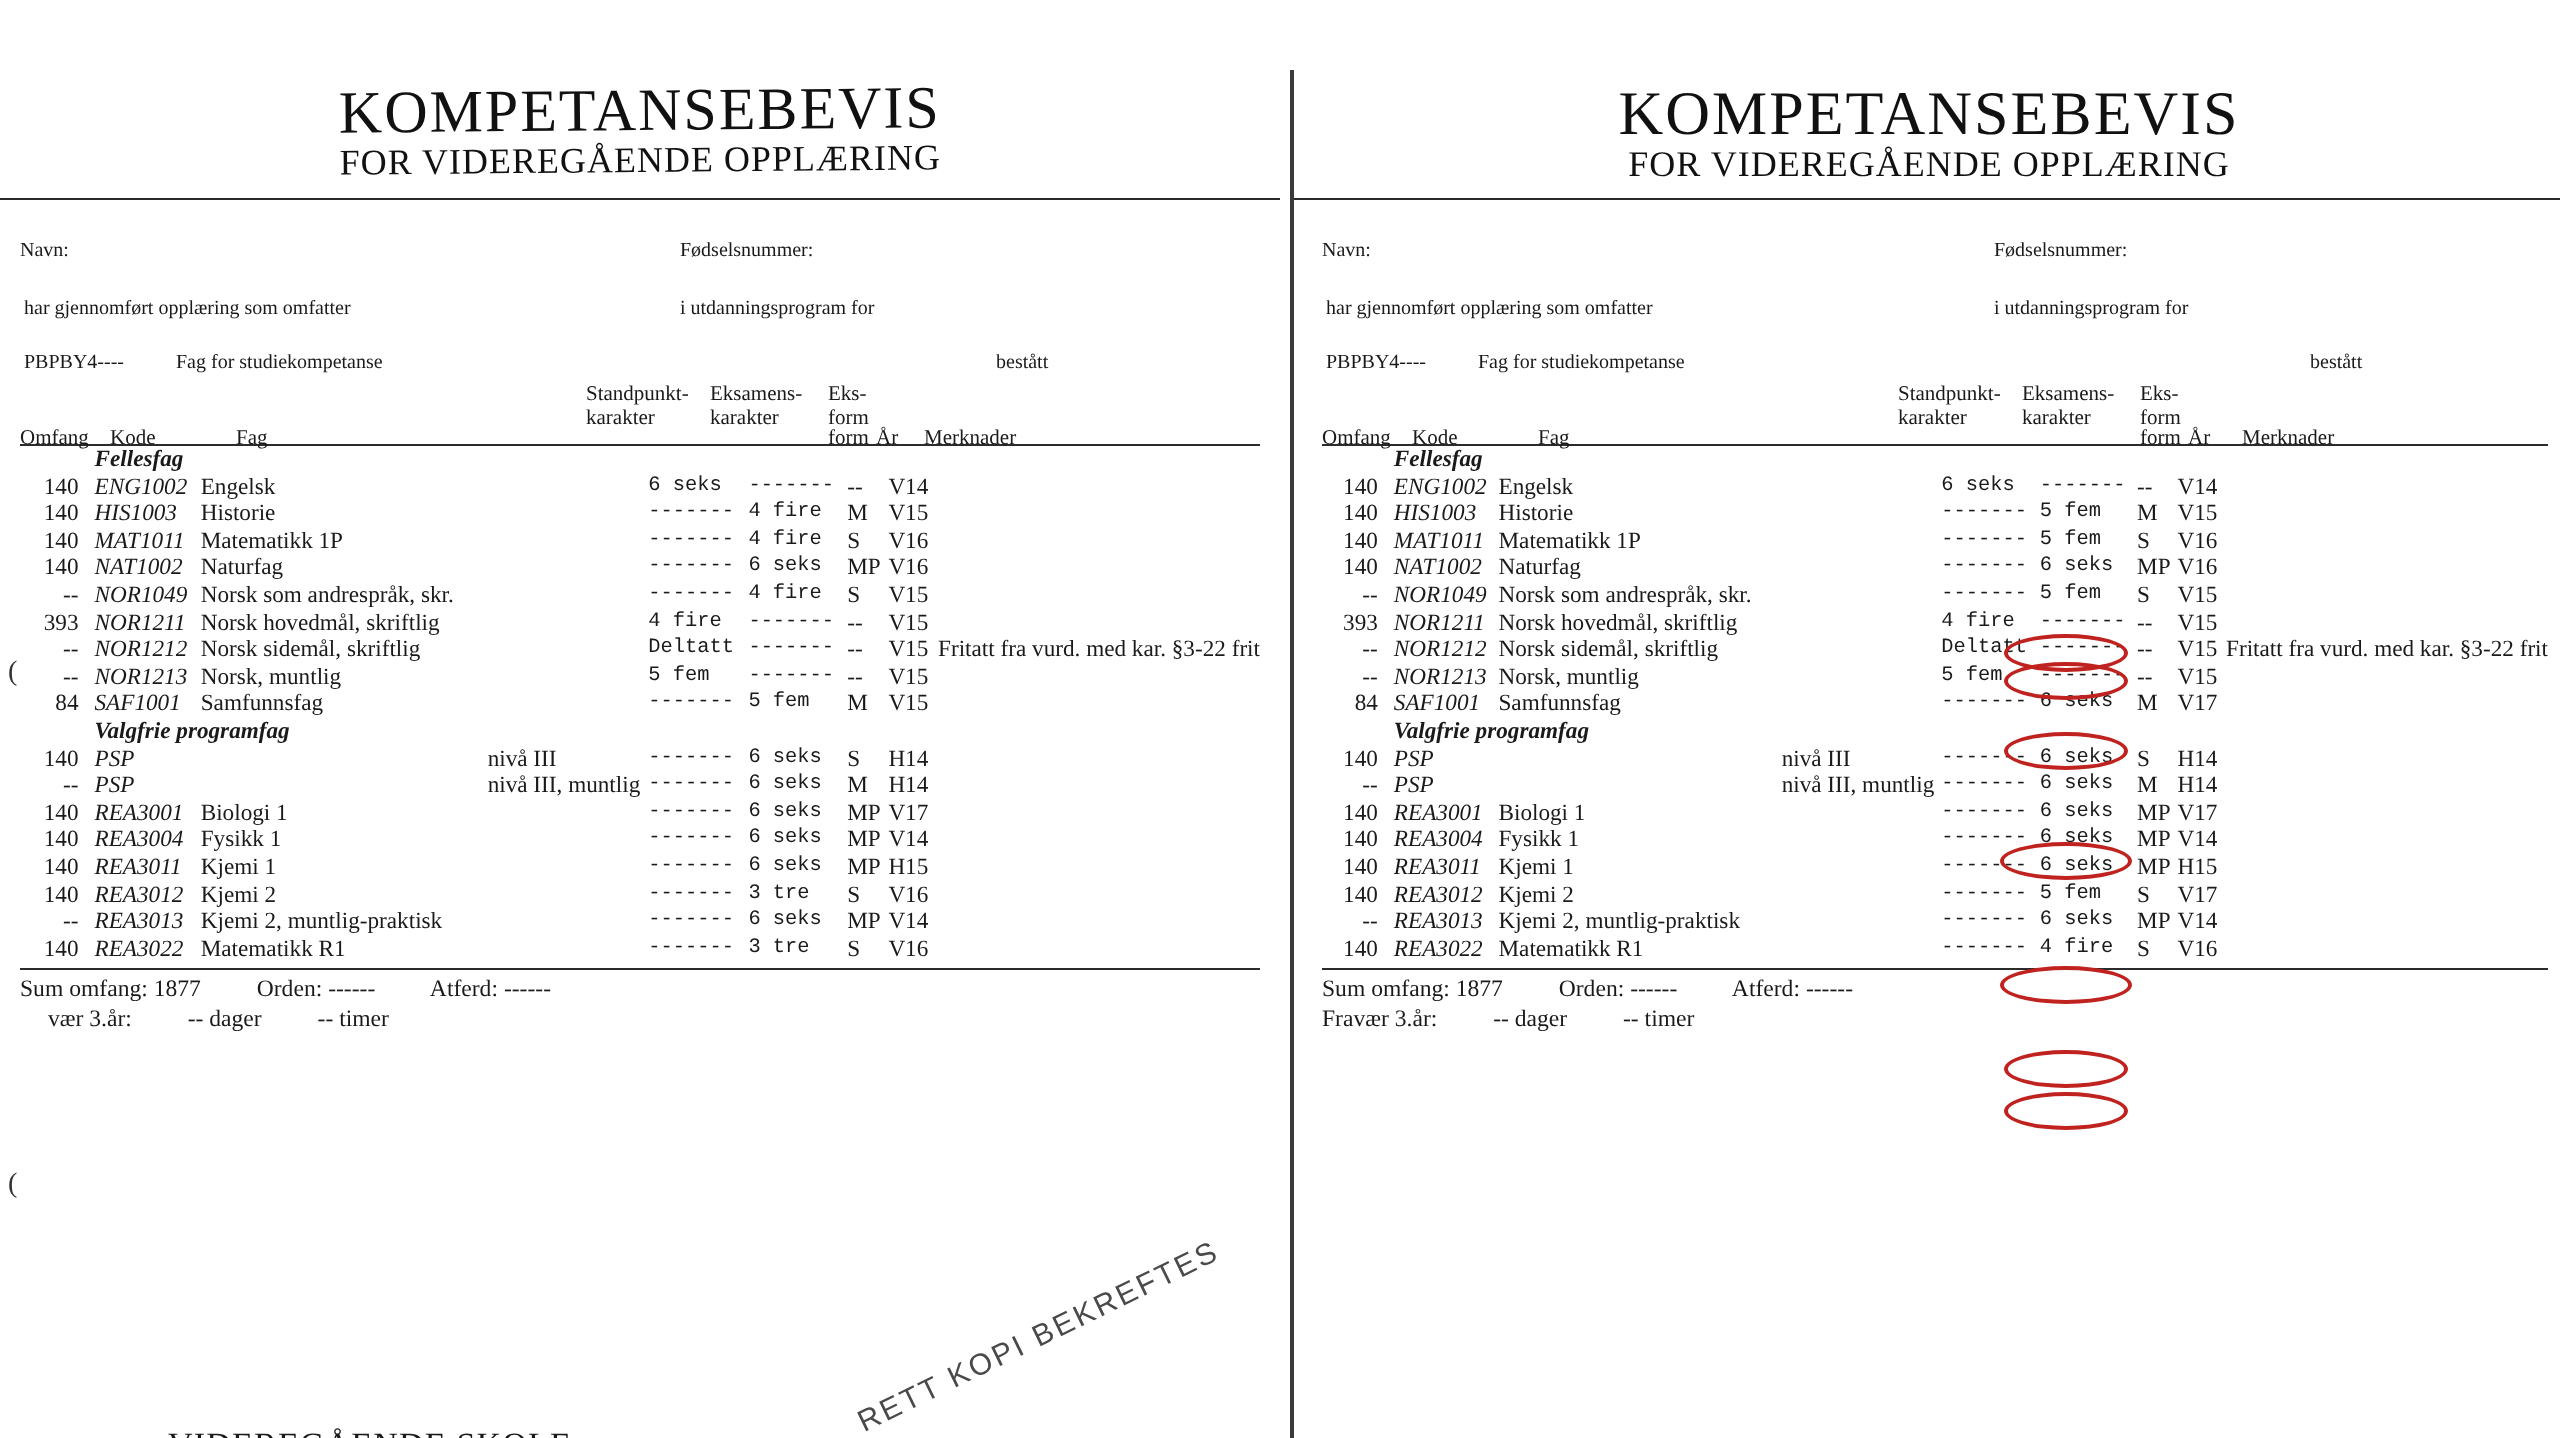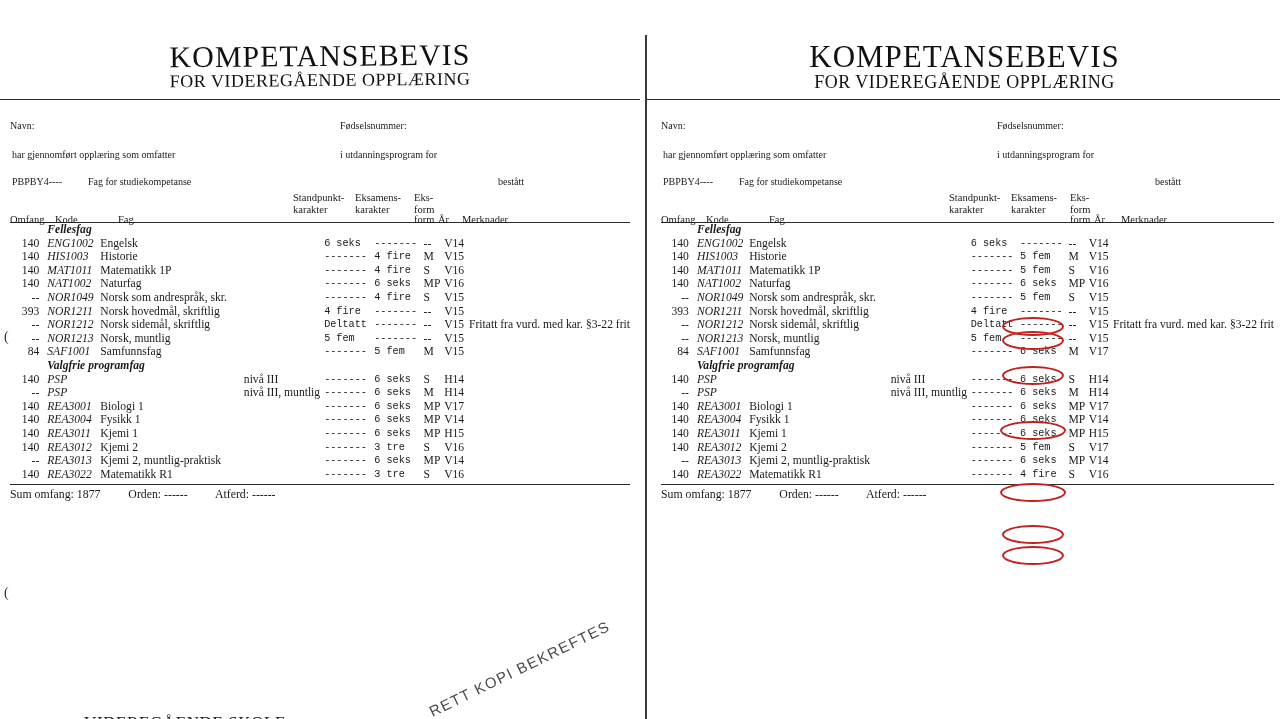--- a/index.html
+++ b/index.html
@@ -424,20 +424,27 @@
       <div class="sumline">
         <span>Sum omfang:</span>
         <span>1877</span>
         <span class="gap"></span>
         <span>Orden:</span>
         <span>------</span>
         <span class="gap"></span>
         <span>Atferd:</span>
         <span>------</span>
       </div>
+      <div class="sumline" style="padding-left:14px;">
+        <span>vær 3.år:</span>
+        <span class="gap"></span>
+        <span>-- dager</span>
+        <span class="gap"></span>
+        <span>-- timer</span>
+      </div>
     </div>
 
     <div class="paren" style="left:4px; top:294px;">(</div>
     <div class="paren" style="left:4px; top:550px;">(</div>
 
     <div class="stamp" style="left:420px; top:625px;">RETT KOPI BEKREFTES</div>
 
     <div class="school" style="position:absolute; left:84px; top:678px;">VIDEREGÅENDE SKOLE</div>
   </div>
 
@@ -699,20 +706,27 @@
       <div class="sumline">
         <span>Sum omfang:</span>
         <span>1877</span>
         <span class="gap"></span>
         <span>Orden:</span>
         <span>------</span>
         <span class="gap"></span>
         <span>Atferd:</span>
         <span>------</span>
       </div>
+      <div class="sumline">
+        <span>Fravær 3.år:</span>
+        <span class="gap"></span>
+        <span>-- dager</span>
+        <span class="gap"></span>
+        <span>-- timer</span>
+      </div>
     </div>
 
     <div class="ellipse" style="left:355px; top:282px; width:58px; height:15px;"></div>
     <div class="ellipse" style="left:355px; top:296px; width:58px; height:15px;"></div>
     <div class="ellipse" style="left:355px; top:331px; width:58px; height:15px;"></div>
     <div class="ellipse" style="left:353px; top:386px; width:62px; height:15px;"></div>
     <div class="ellipse" style="left:353px; top:448px; width:62px; height:15px;"></div>
     <div class="ellipse" style="left:355px; top:490px; width:58px; height:15px;"></div>
     <div class="ellipse" style="left:355px; top:511px; width:58px; height:15px;"></div>
 

